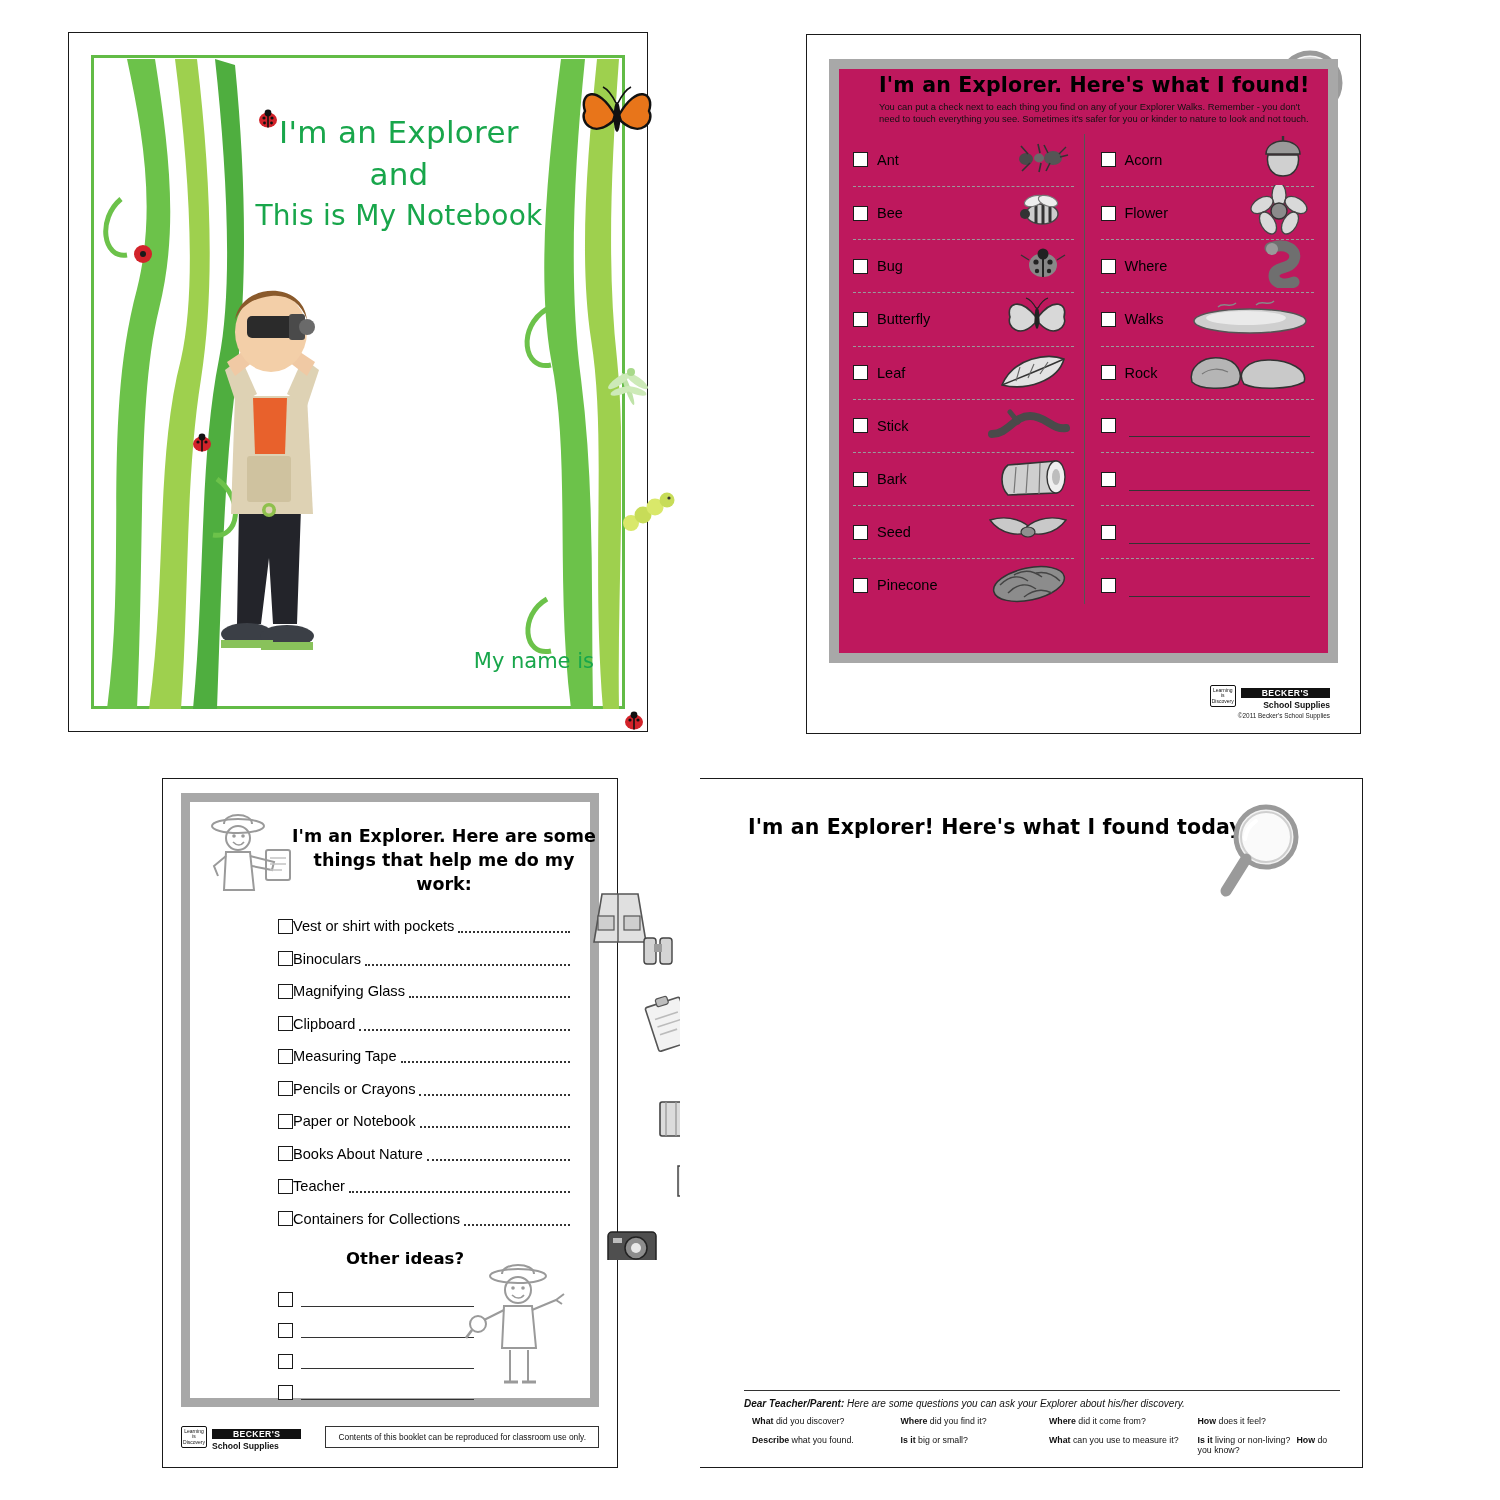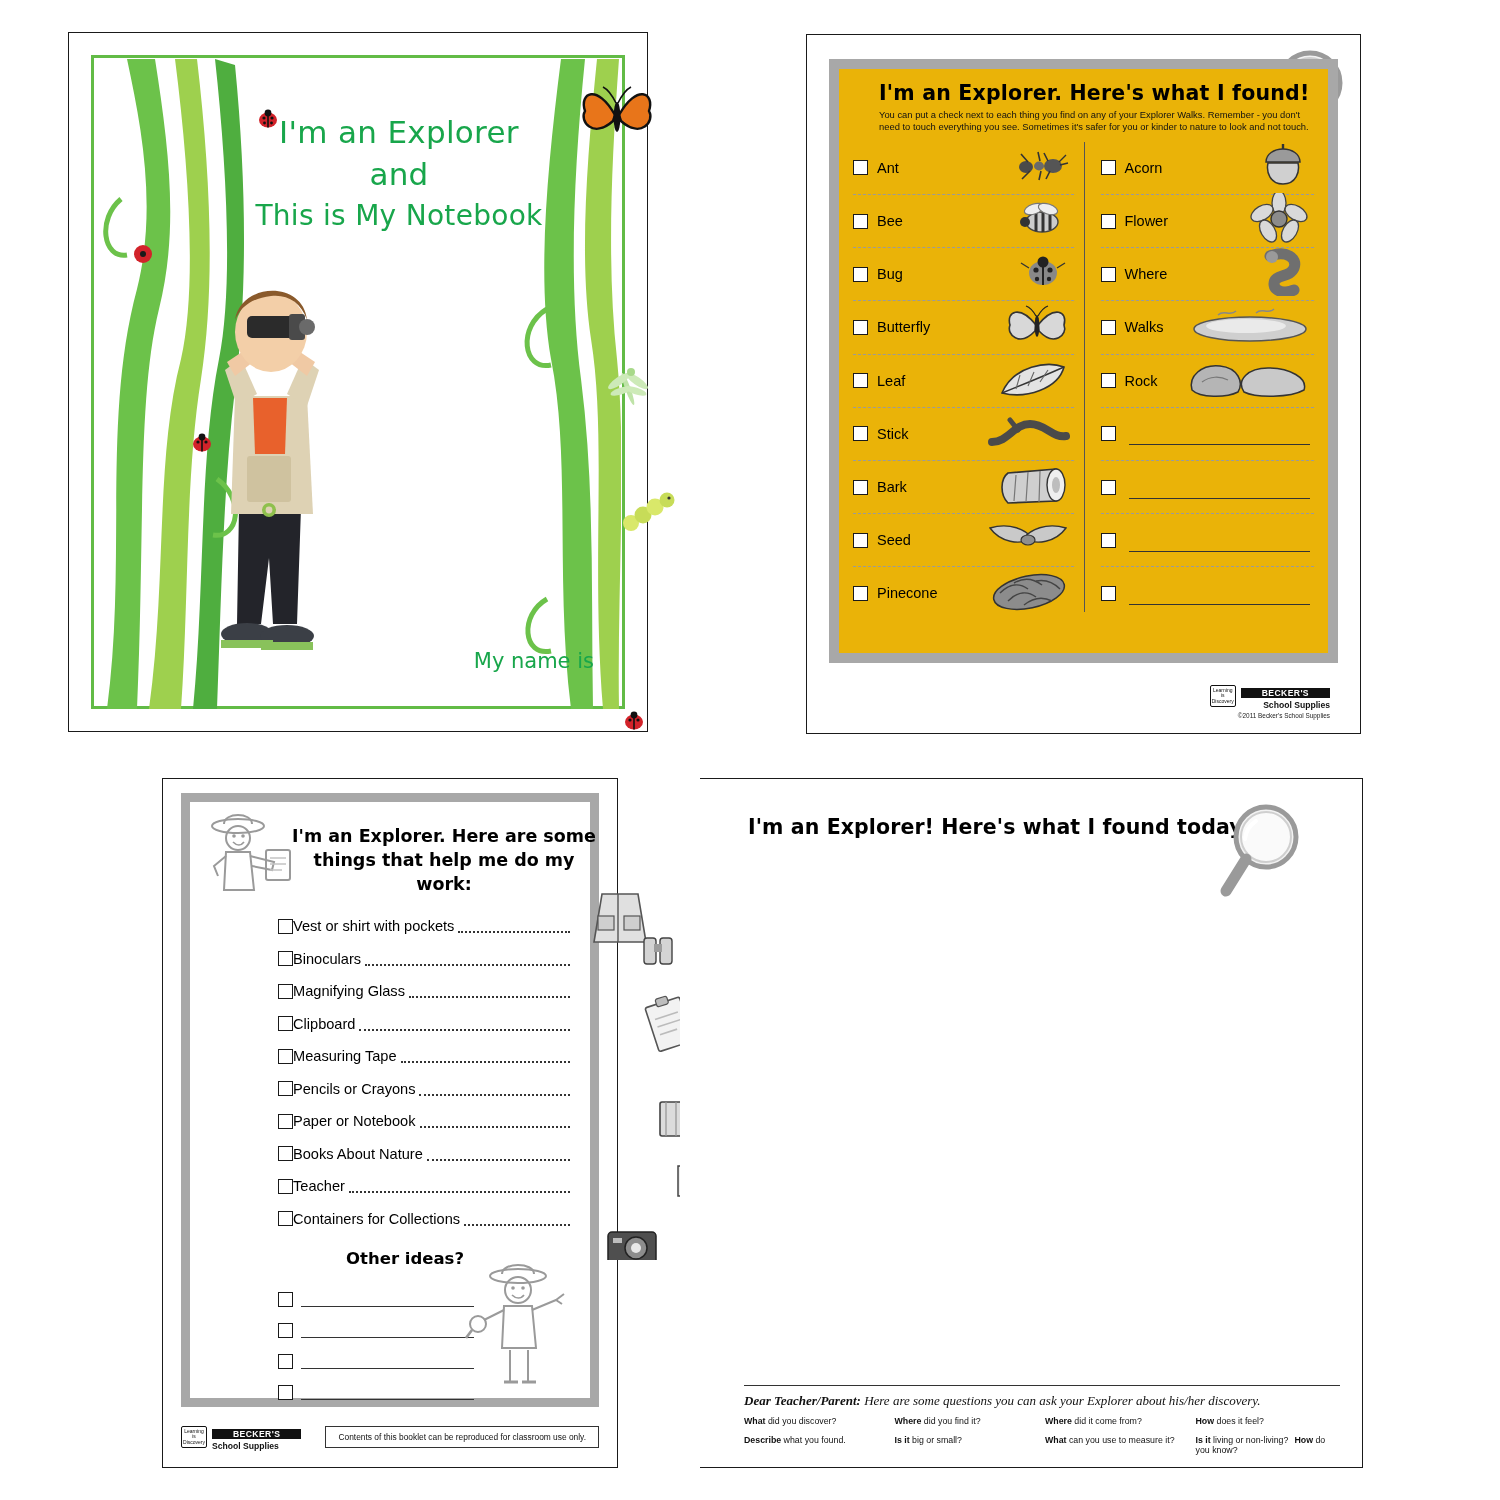--- a/index.html
+++ b/index.html
@@ -113,25 +113,25 @@
     position: absolute;
     left: 22px;
     top: 24px;
     right: 22px;
     bottom: 70px;
     background: #a8a8a8;
     box-sizing: border-box;
     padding: 10px;
   }
   #found .white-card {
-    background: #eab308;
+    background: #be185d;
     width: 100%;
     height: 100%;
     box-sizing: border-box;
-    padding: 12px 14px 8px 14px;
+    padding: 4px 14px 8px 14px;
     position: relative;
   }
   #found h1 {
     margin: 0 0 4px 26px;
     font-size: 20.5px;
     font-family: "DejaVu Sans", sans-serif;
     font-weight: bold;
     color: #000;
     letter-spacing: 0.2px;
   }
@@ -336,35 +336,36 @@
   #discovery .magnifier { right: 52px; top: 20px; }
   #discovery .qbox {
     position: absolute;
     left: 44px;
     right: 22px;
     bottom: 12px;
     border-top: 1.2px solid #333;
     padding-top: 7px;
   }
   #discovery .qintro {
-    font-size: 13px;
+    font-size: 10px;
     font-style: italic;
-    font-family: Liberation Serif, serif;
+    font-family: Liberation Sans, sans-serif;
     margin-bottom: 7px;
     color: #111;
   }
   #discovery .qintro b { font-weight: bold; }
   #discovery .qgrid {
     display: grid;
     grid-template-columns: 1fr 1fr 1fr 1fr;
     row-gap: 9px;
     column-gap: 6px;
     font-size: 8.8px;
     font-family: "Liberation Sans", sans-serif;
     color: #111;
+    margin-left: 8px;
   }
   #discovery .qgrid b { font-weight: bold; }
 </style>
 </head>
 <body>
 
 <div class="page" id="cover">
   <div class="inner-frame"></div>
 
   <svg class="vine vine-left" viewBox="0 0 160 650">

